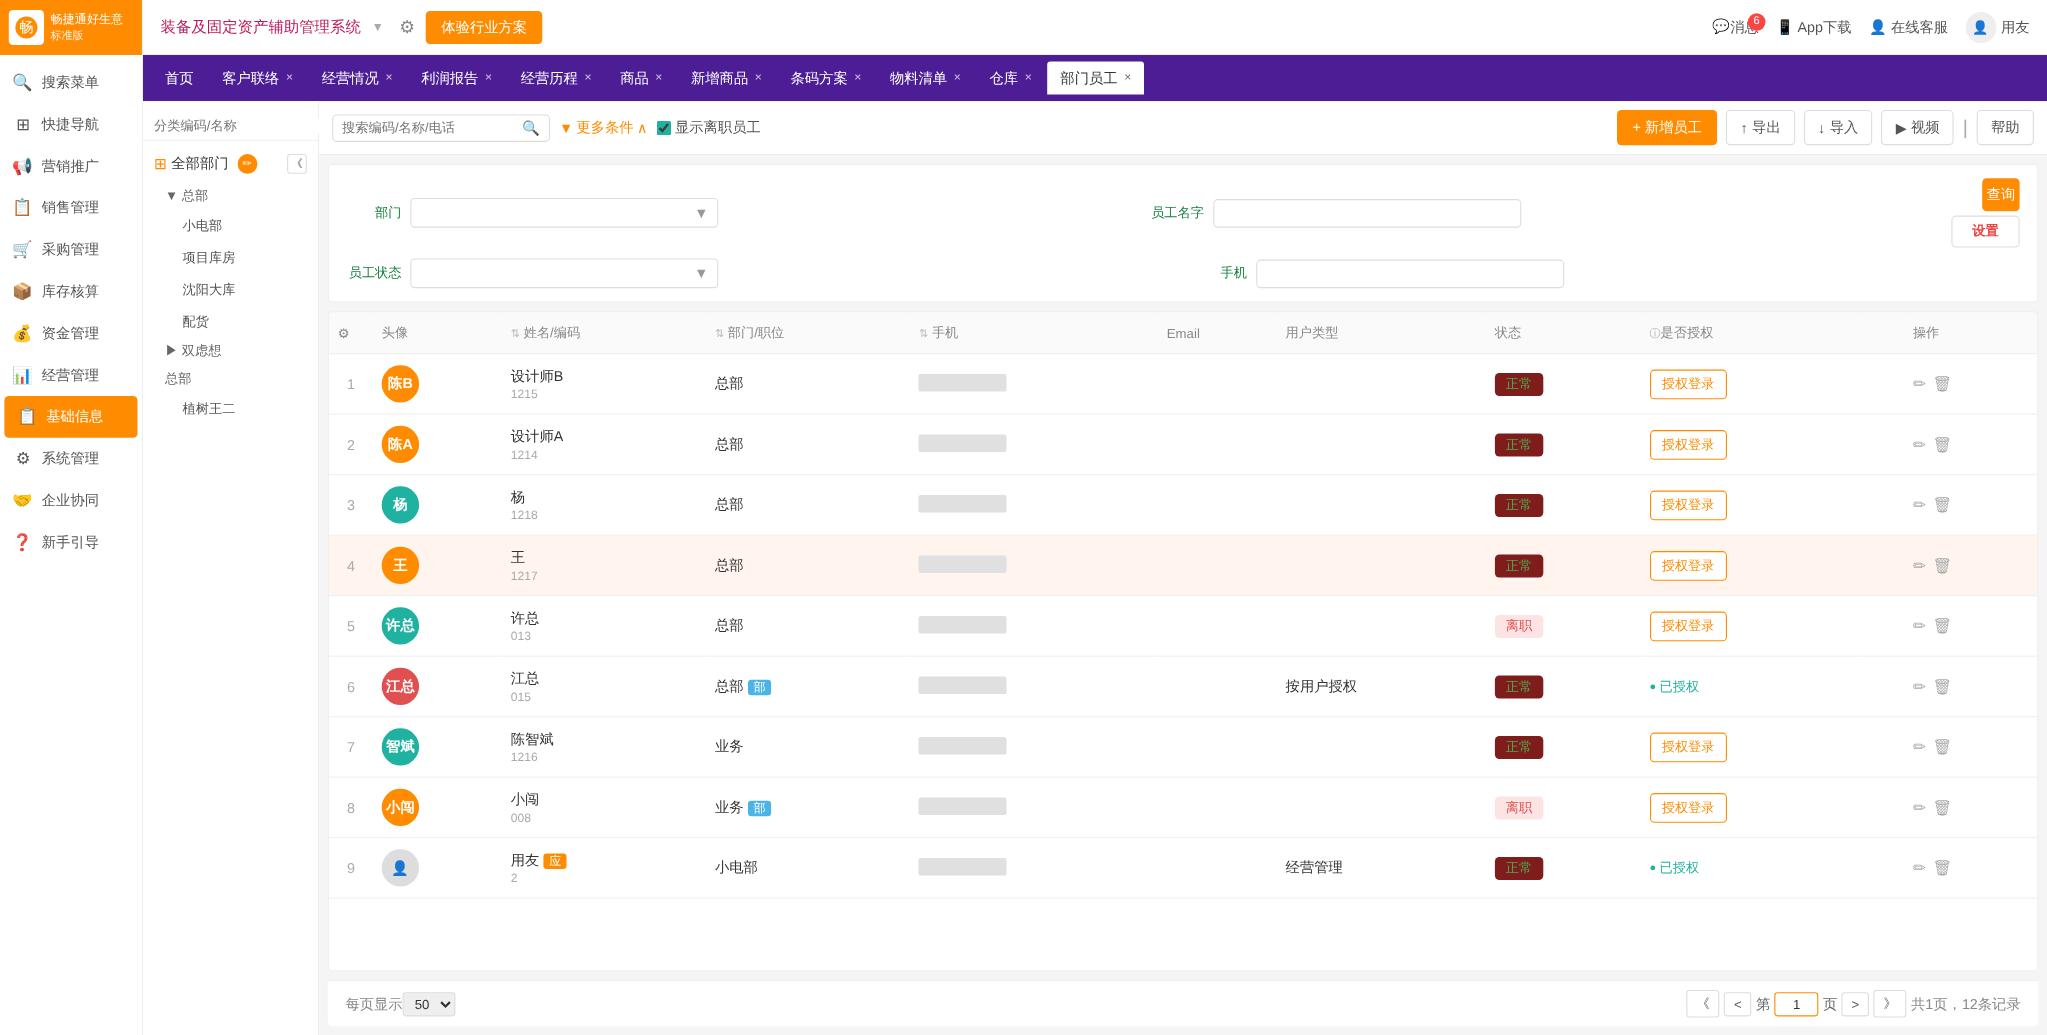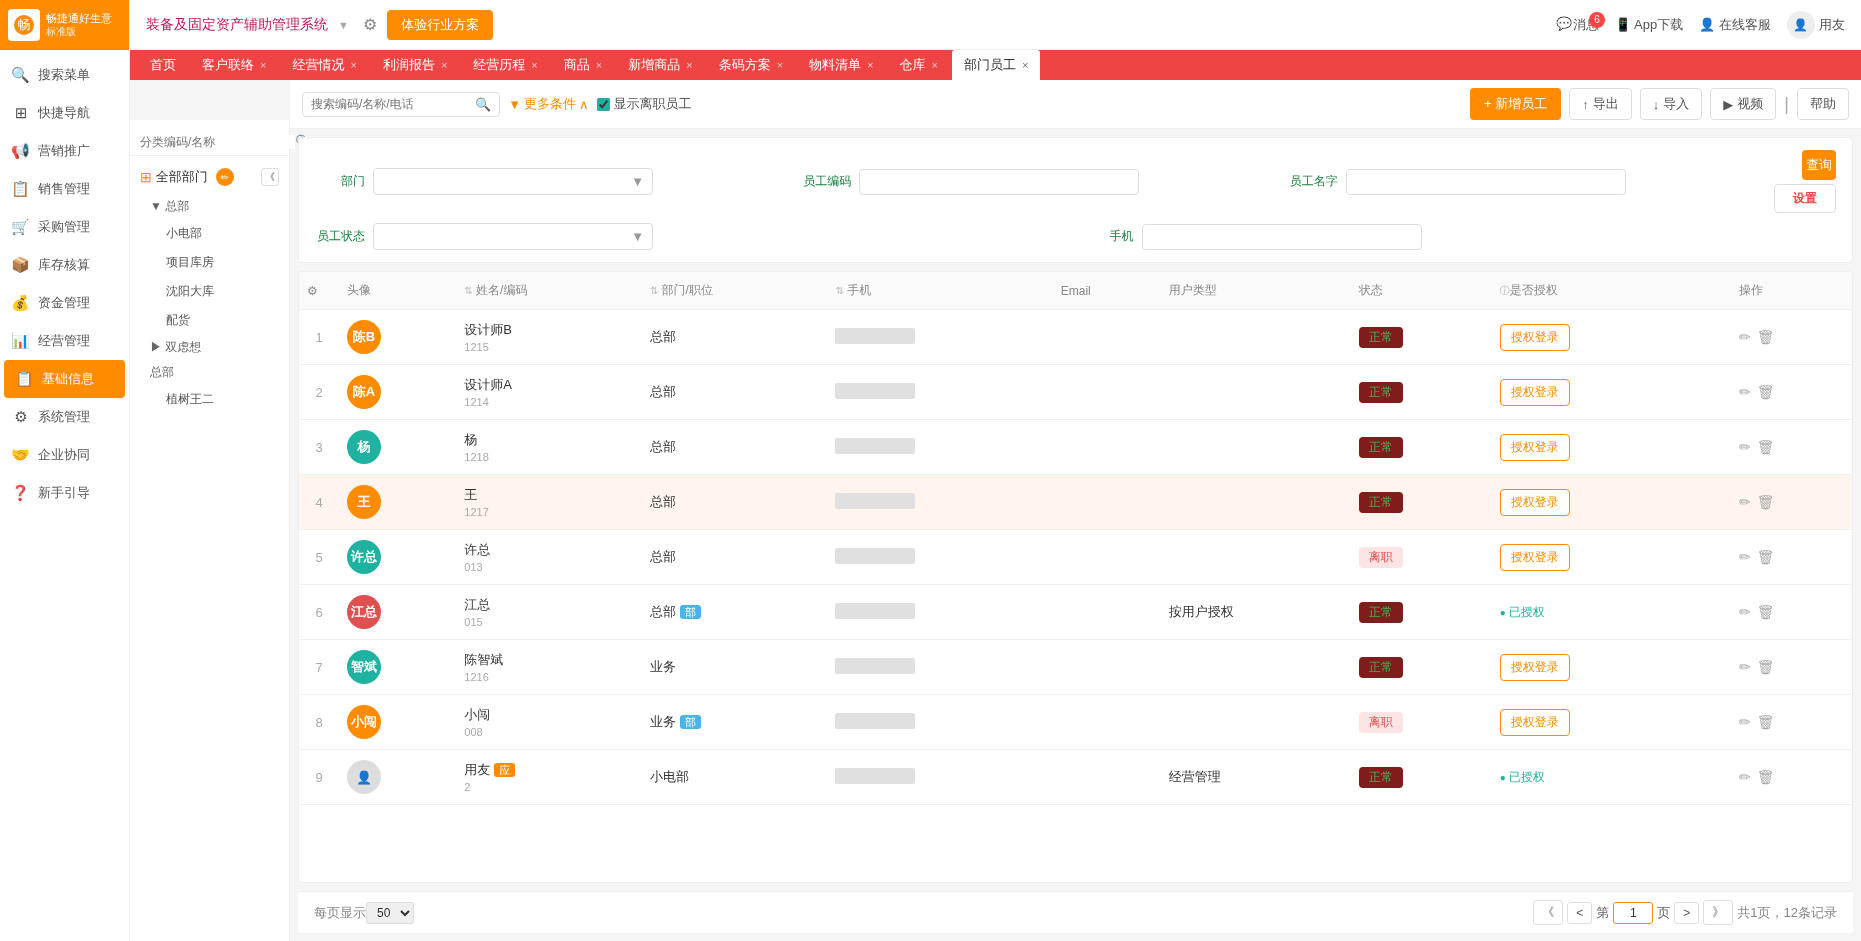--- a/index.html
+++ b/index.html
@@ -25,30 +25,30 @@
     .topbar { height: 50px; background: #fff; border-bottom: 1px solid #eee; display: flex; align-items: center; padding: 0 16px; gap: 10px; }
     .topbar-title { font-size: 14px; color: #be185d; font-weight: 500; }
     .topbar-dropdown { color: #aaa; font-size: 11px; }
     .topbar-gear { color: #888; font-size: 16px; cursor: pointer; margin-left: 4px; }
     .topbar-trial { background: #ff8c00; color: #fff; border: none; border-radius: 4px; padding: 6px 14px; cursor: pointer; font-size: 13px; }
     .topbar-right { margin-left: auto; display: flex; align-items: center; gap: 16px; color: #555; font-size: 13px; }
     .topbar-right .badge { position: relative; display: inline-flex; }
     .topbar-right .badge-dot { position: absolute; top: -4px; right: -6px; background: #ff4444; color: #fff; border-radius: 8px; font-size: 10px; padding: 0 4px; min-width: 16px; text-align: center; line-height: 16px; height: 16px; }
 
     
-    .navtabs { background: #ef4444; display: flex; align-items: center; height: 30px; padding: 0 8px; gap: 2px; overflow-x: auto; }
+    .navtabs { background: #4c1d95; display: flex; align-items: center; height: 42px; padding: 0 8px; gap: 2px; overflow-x: auto; }
     .navtab { color: #fff; padding: 6px 12px; border-radius: 3px 3px 0 0; cursor: pointer; font-size: 13px; white-space: nowrap; display: flex; align-items: center; gap: 4px; }
     .navtab.active { background: #fff; color: #333; }
     .navtab .close-x { font-size: 11px; opacity: 0.7; margin-left: 2px; }
 
     
     .content { flex: 1; display: flex; overflow: hidden; background: #f5f5f5; }
 
     
-    .left-panel { width: 160px; background: #fff; border-right: 1px solid #eee; padding: 8px 0; flex-shrink: 0; margin-top: 40px; }
+    .left-panel { width: 160px; background: #fff; border-right: 1px solid #eee; padding: 8px 0; flex-shrink: 0; }
     .search-box { display: flex; align-items: center; padding: 6px 10px; border-bottom: 1px solid #f0f0f0; }
     .search-box input { border: none; outline: none; font-size: 12px; color: #999; flex: 1; }
     .dept-list { padding: 4px 0; }
     .dept-all { display: flex; align-items: center; gap: 4px; padding: 8px 10px; font-size: 13px; color: #333; font-weight: 500; }
     .dept-all .collapse-btn { margin-left: auto; width: 18px; height: 18px; border: 1px solid #ddd; border-radius: 3px; display: flex; align-items: center; justify-content: center; font-size: 10px; cursor: pointer; }
     .dept-section { font-size: 12px; color: #666; padding: 4px 10px; font-weight: 500; }
     .dept-item { padding: 6px 18px; font-size: 12px; color: #555; cursor: pointer; }
     .dept-sub { padding-left: 26px; }
 
     
@@ -328,24 +328,20 @@
       <div class="filter-form">
         <div class="filter-row">
           <div class="filter-field">
             <span class="filter-label">部门</span>
             <div class="filter-select" style="width:260px;">
               <span></span>
                 <span>▼</span>
             </div>
           </div>
           <div class="filter-field">
-            <span class="filter-label">员工编码</span>
-            <input class="filter-input" type="text" style="width: 260px;">
-          </div>
-          <div class="filter-field">
             <span class="filter-label">员工名字</span>
             <input class="filter-input" type="text" style="width: 260px;">
           </div>
           <div class="filter-actions">
             <button class="btn-search">查询</button>
             <button class="btn-settings">设置</button>
           </div>
         </div>
         <div class="filter-row">
           <div class="filter-field">

